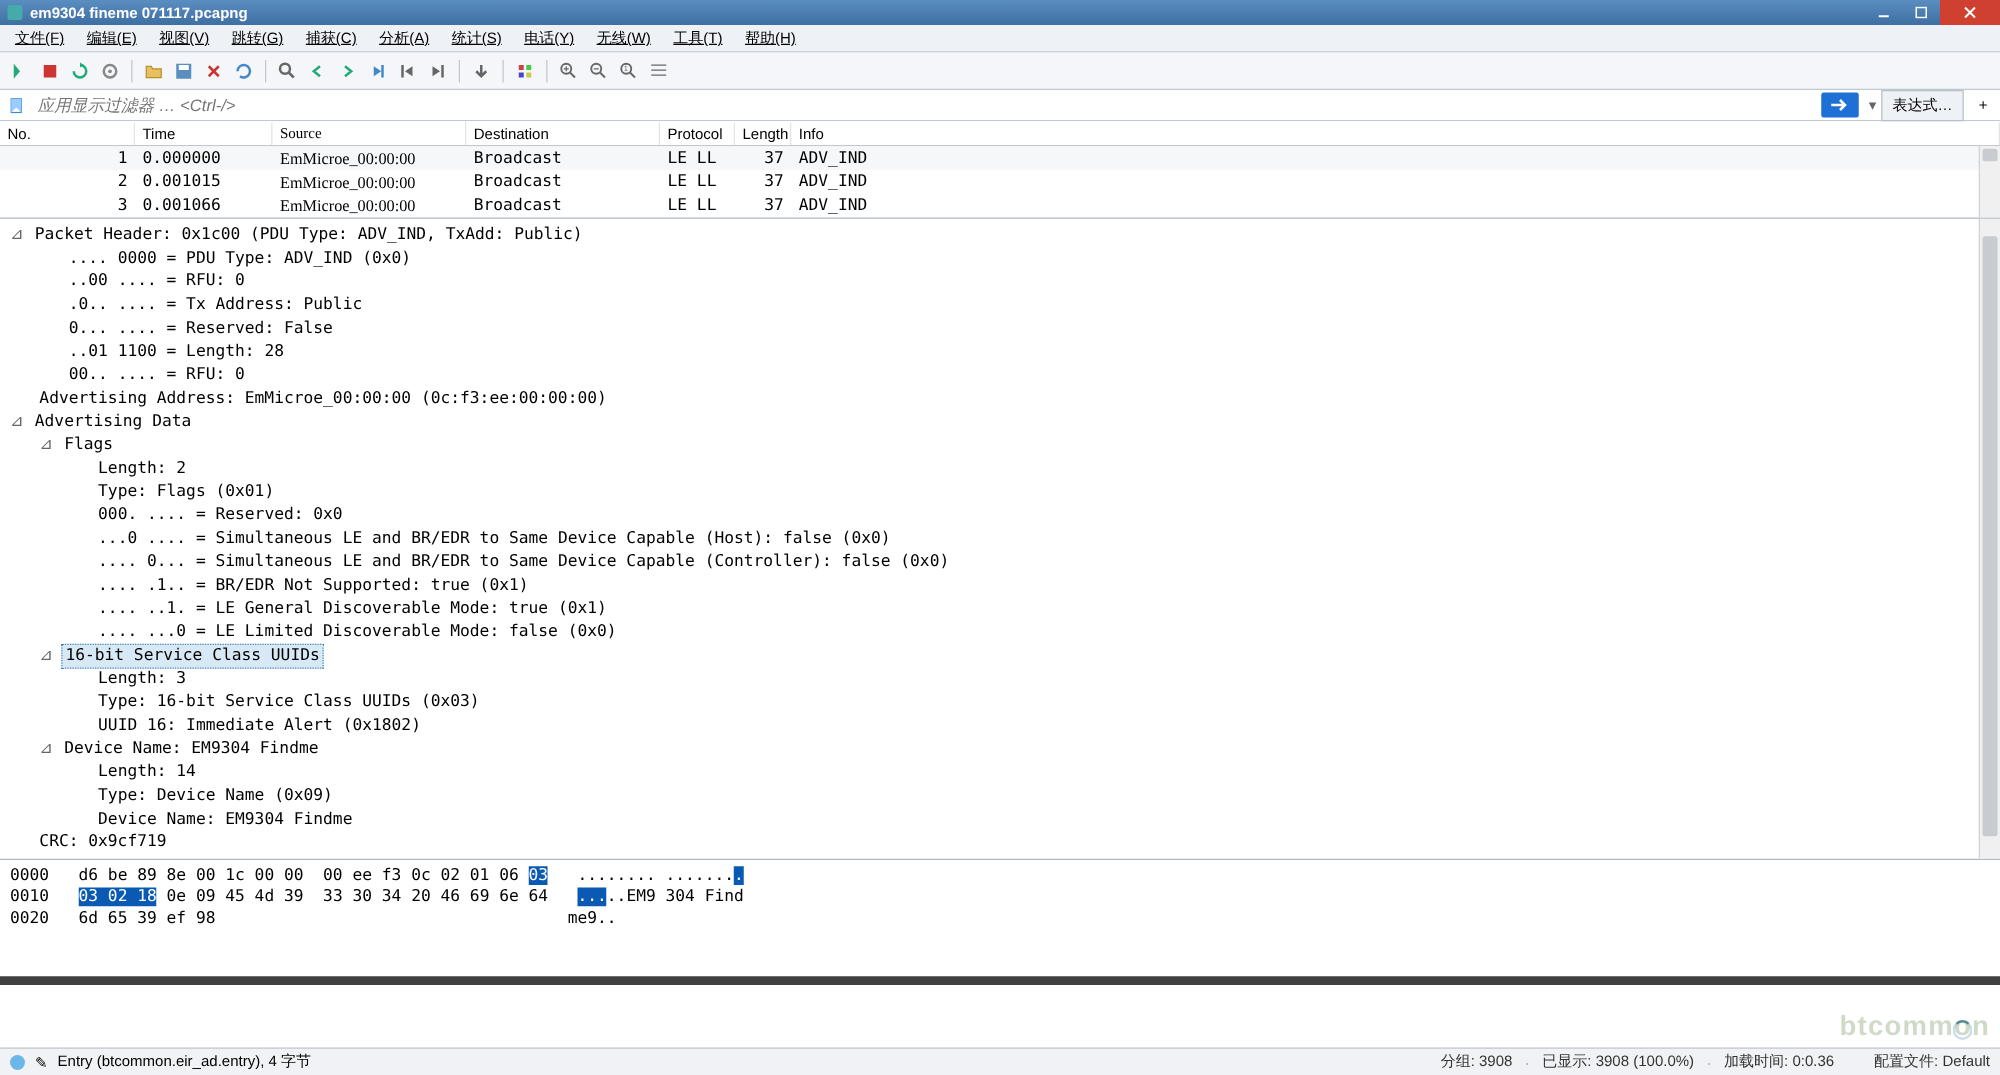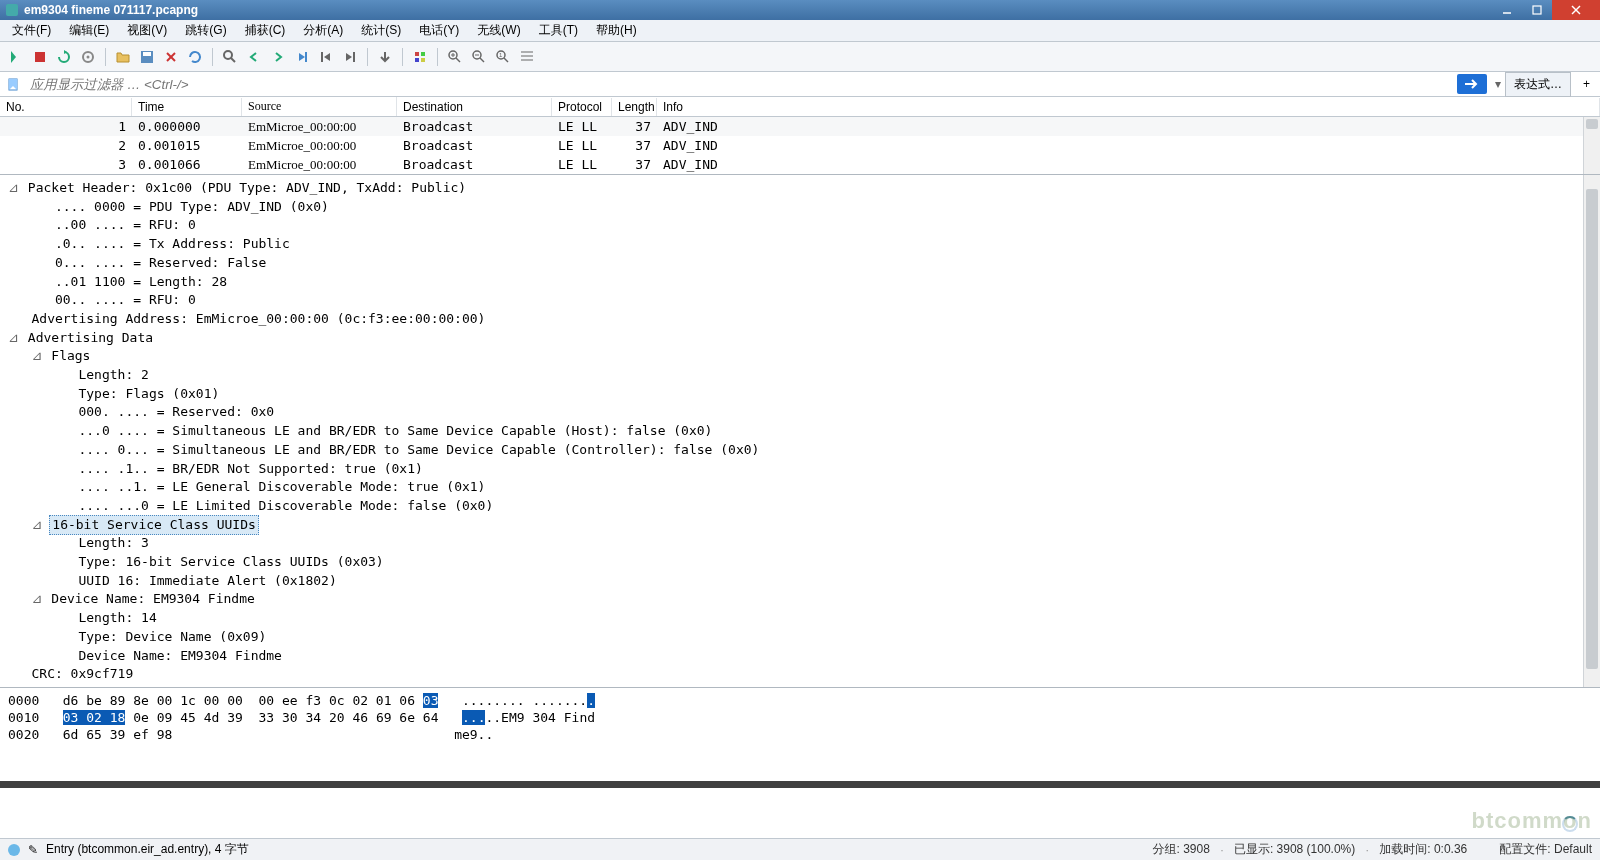--- a/index.html
+++ b/index.html
@@ -28,20 +28,21 @@
 .winbtn.close { background: #d04030; width: 48px; }
 .winbtn svg { width: 10px; height: 10px; }
 .menubar {
   background: #eef2f7;
   border-bottom: 1px solid #c0c8d0;
   height: 22px;
   display: flex;
   align-items: center;
   padding: 0 4px;
   gap: 2px;
+  text-decoration: underline;
 }
 .menuitem { padding: 2px 8px; cursor: default; }
 .toolbar {
   background: #f4f6f9;
   border-bottom: 1px solid #c0c8d0;
   height: 30px;
   display: flex;
   align-items: center;
   padding: 0 6px;
   gap: 4px;
@@ -99,21 +100,21 @@
   font-size: 13px;
   position: relative;
 }
 .packet-row {
   display: flex;
   height: 19px;
   align-items: center;
 }
 .packet-row.r1 { background: #f6f7f8; }
 .packet-row .col { padding: 0 6px; white-space: nowrap; }
-.c-no { width: 132px; text-align: right; }
+.c-no { width: 108px; text-align: right; }
 .c-time { width: 110px; }
 .c-src { width: 155px; font-family: Liberation Serif, serif; }
 .c-dst { width: 155px; }
 .c-proto { width: 60px; }
 .c-len { width: 45px; text-align: right; }
 .c-info { flex: 1; }
 .scrollbar-v {
   position: absolute; right: 0; top: 0; bottom: 0; width: 17px;
   background: #f0f0f0; border-left: 1px solid #d0d4d8;
 }

